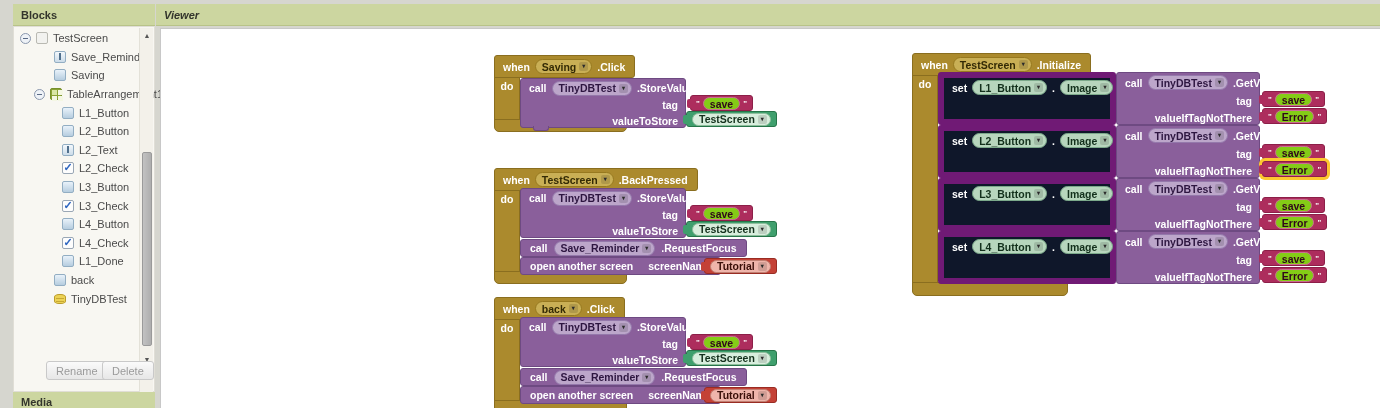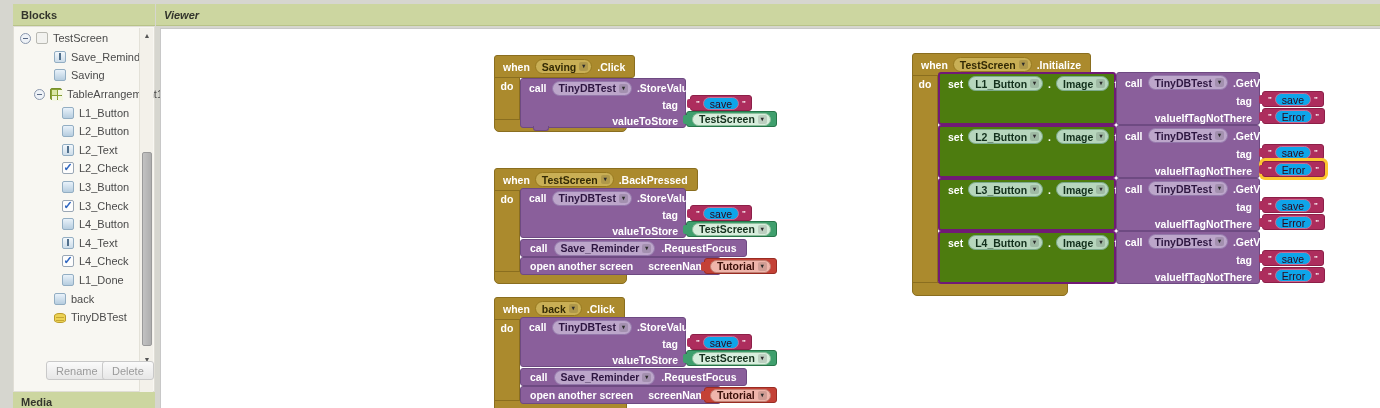--- a/index.html
+++ b/index.html
@@ -62,34 +62,34 @@
   .ev-bottom { position:absolute; background:#ab8a2d; border:1px solid #8a6e1f; border-radius:0 0 5px 5px; }
   .pill { display:inline-flex; align-items:center; gap:3px; height:15px; padding:0 3px 0 6px;
     border-radius:8px; font-size:10.5px; font-weight:bold; white-space:nowrap; cursor:pointer; }
   .dd { width:9px; height:9px; border-radius:2px; background:rgba(0,0,0,.13); color:#2c2c2c;
     font-size:6px; line-height:9px; text-align:center; }
   .pill-gold { background:#c9af55; border:1px solid #97791f; color:#332a05; }
   .pill-purple { background:#bca6ca; border:1px solid #9478ab; color:#2d1640; }
   .pill-green { background:#b7d6bd; border:1px solid #7ba98a; color:#13301c; }
   .blk { position:absolute; border-radius:3px; }
   .purple { background:#8a5f9b; border:1px solid #6e4a82; }
-  .setg { background:#4d7c0f; border:2px solid #701a75; }
+  .setg { background:#0f172a; border:6px solid #701a75; }
   .prow { display:flex; align-items:center; gap:5px; padding:0 8px; }
   .prow.head { height:18px; }
   .prow.lbl { height:16px; justify-content:flex-end; padding-right:7px; }
   .line { display:flex; align-items:center; gap:6px; height:18px; padding:0 9px; white-space:nowrap; }
   .gap-l { margin-left:9px; }
   .val { position:absolute; height:16px; display:inline-flex; align-items:center; gap:3px; padding:0 5px;
     border-radius:3px; cursor:pointer; }
   .val:before { content:""; position:absolute; left:-4px; top:3px; width:5px; height:9px; border-radius:2px 0 0 2px; }
   .text-blk { background:#ad2d5d; border:1px solid #8c1f48; }
   .text-blk:before { background:#ad2d5d; }
   .q { color:#ffffff; font-size:8px; font-weight:bold; }
-  .tpill { background:#0ea5e9; border:1px solid #c96e93; border-radius:7px; padding:0 6px; height:13px;
-    line-height:12px; font-size:10.5px; font-weight:normal; color:#30071a; }
+  .tpill { background:#84cc16; border:1px solid #c96e93; border-radius:7px; padding:0 6px; height:13px;
+    line-height:12px; font-size:10.5px; font-weight:bold; color:#30071a; }
   .comp-blk { background:#3f9f6d; border:1px solid #277549; }
   .comp-blk:before { background:#3f9f6d; }
   .cpill { background:#d8eedd; border:1px solid #8fbf9d; border-radius:8px; height:13px; padding:0 3px 0 6px;
     display:inline-flex; align-items:center; gap:3px; font-size:10.5px; font-weight:bold; color:#13301c; }
   .screen-blk { background:#c44136; border:1px solid #992c23; }
   .screen-blk:before { background:#c44136; }
   .spill { background:#efb5ab; border:1px solid #c17f72; border-radius:7px; height:13px; padding:0 3px 0 6px;
     display:inline-flex; align-items:center; gap:3px; font-size:10.5px; font-weight:bold; color:#3a0f09; }
   .highlighted { box-shadow:0 0 0 3px #fdc62f; }
   .bump:after { content:""; position:absolute; left:12px; bottom:-4px; width:14px; height:4px;
@@ -157,26 +157,20 @@
       </div>
       <div class="trow d3">
         <span class="ticon i-check">✓</span>
         <span>L3_Check</span>
       </div>
       <div class="trow d3">
         <span class="ticon i-button"></span>
         <span>L4_Button</span>
       </div>
       <div class="trow d3">
-        <span class="ticon i-textbox">
-            <i></i>
-          </span>
-        <span>L4_Text</span>
-      </div>
-      <div class="trow d3">
         <span class="ticon i-check">✓</span>
         <span>L4_Check</span>
       </div>
       <div class="trow d3">
         <span class="ticon i-button"></span>
         <span>L1_Done</span>
       </div>
       <div class="trow d2">
         <span class="ticon i-button"></span>
         <span>back</span>

